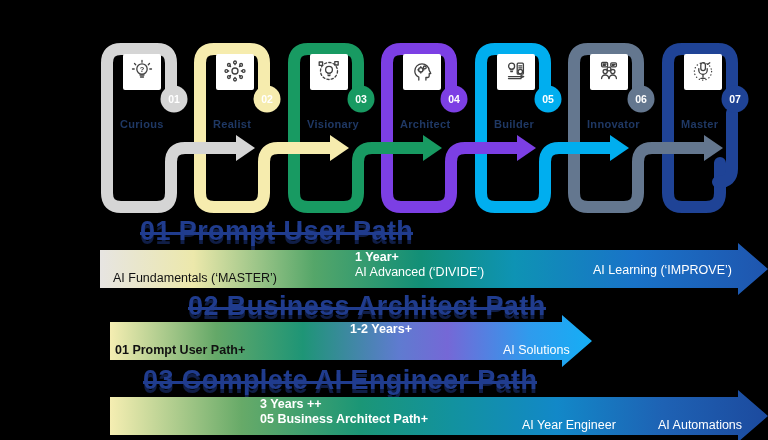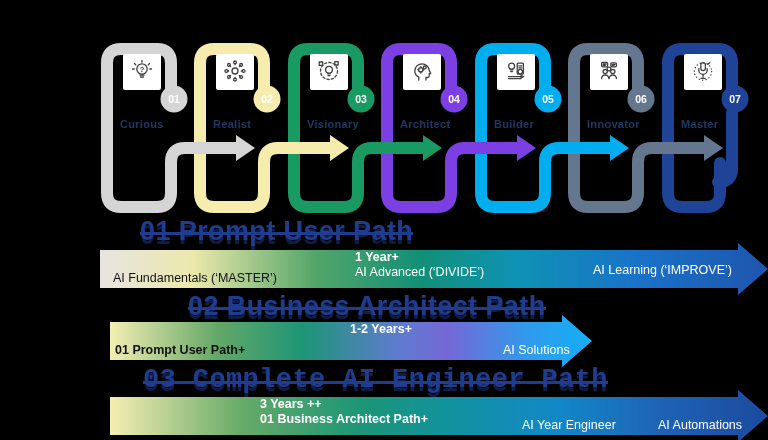--- a/index.html
+++ b/index.html
@@ -204,23 +204,23 @@
 
   <div class="path-heading" style="left:145px;top:291px;margin-left:43px;">02 Business Architect Path</div>
   <div class="bar" id="bar-2">
     <span class="txt-dark b" style="left:5px;bottom:10px;">01 Prompt User Path+</span>
     <div class="center-block txt-light" style="left:240px;top:7px;">
       <div class="b">1-2 Years+</div>
     </div>
     <span class="txt-light" style="left:393px;bottom:10px;">AI Solutions</span>
   </div>
 
-  <div class="path-heading" style="left:143px;top:365px;font-family:Liberation Mono, monospace;">03 Complete AI Engineer Path</div>
+  <div class="path-heading" style="left:143px;top:365px;">03 Complete AI Engineer Path</div>
   <div class="bar" id="bar-3">
     <div class="center-block txt-light b" style="left:150px;top:7px;width:210px;">
       <div>3 Years ++</div>
-      <div>01 Business Architect Path+</div>
+      <div>05 Business Architect Path+</div>
     </div>
     <span class="txt-light" style="left:412px;bottom:10px;">AI Year Engineer</span>
     <span class="txt-light" style="left:548px;bottom:10px;">AI Automations</span>
   </div>
 
 </div>
 
 </body></html>

